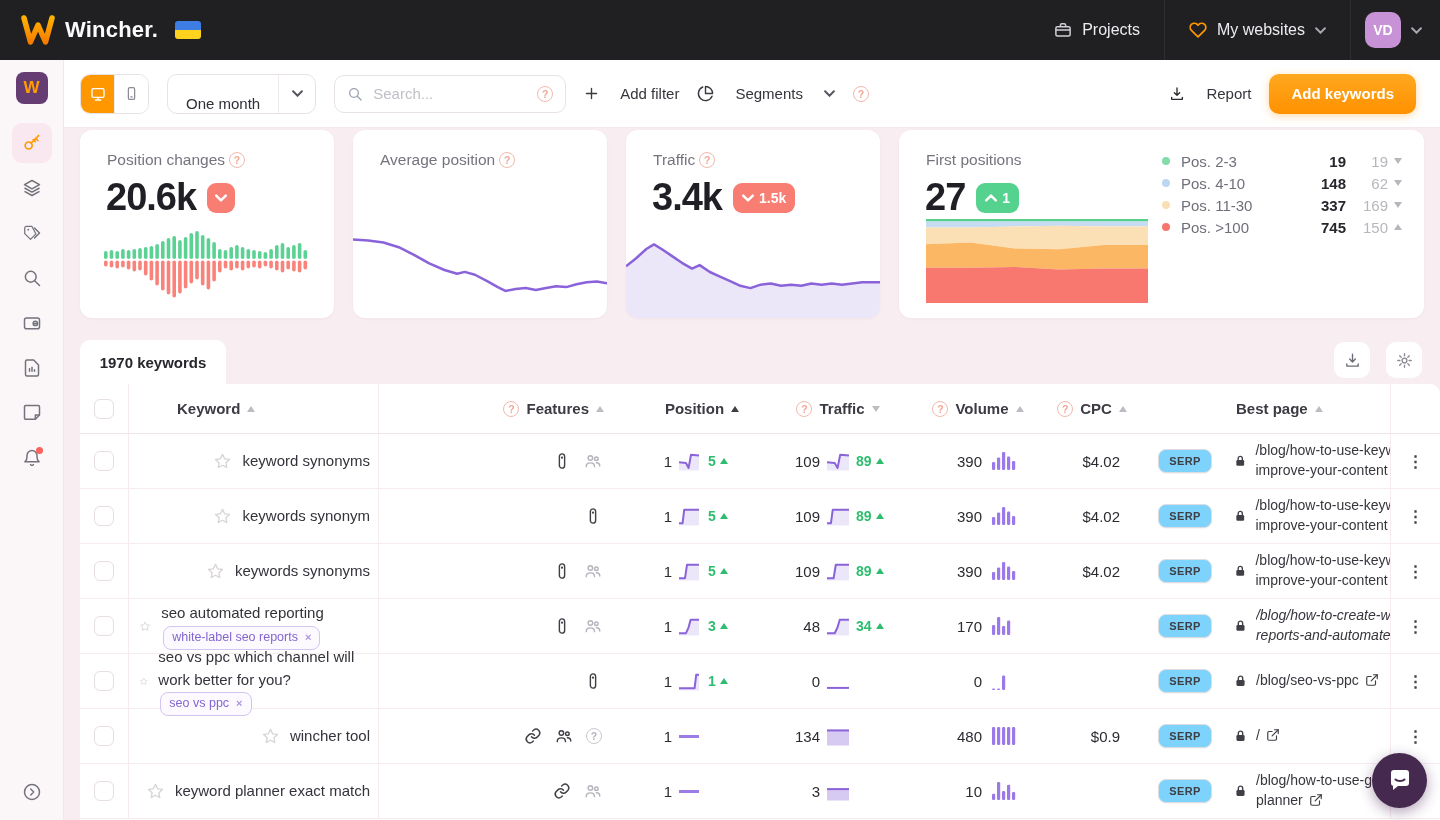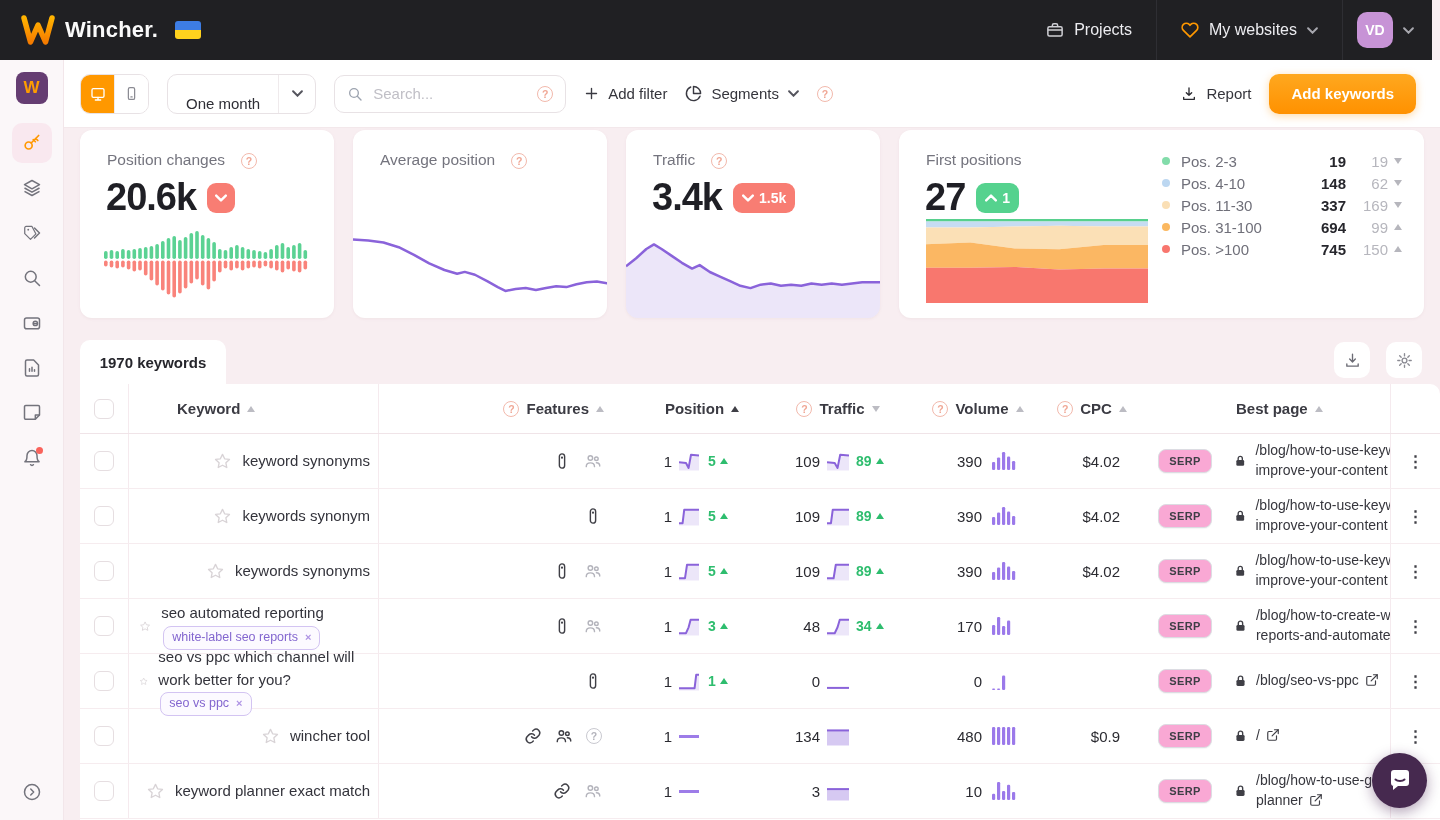--- a/index.html
+++ b/index.html
@@ -1,20 +1,20 @@
 <!DOCTYPE html>
 <html><head>
 <meta charset="utf-8">
 <style>
   html,body{margin:0;padding:0;width:1440px;height:820px;overflow:hidden;
     font-family:"Liberation Sans",sans-serif;background:#f8eef1;}
   .app{position:relative;width:1440px;height:820px;}
 
   
-  .topbar{position:absolute;top:0;left:0;right:8px;height:60px;background:#202023;
+  .topbar{position:absolute;top:0;left:0;right:0;height:60px;background:#202023;
     display:flex;align-items:center;justify-content:space-between;padding-left:20px;box-sizing:border-box;}
   .brand{display:flex;align-items:center;gap:9px;}
   .brand-text{color:#fafafa;font-size:22px;font-weight:700;letter-spacing:.2px;}
   .flag{width:26px;height:18px;border-radius:3px;overflow:hidden;margin-left:8px;flex:none;}
   .flag .b{height:9px;background:#3d7de4}.flag .y{height:9px;background:#ffd21e}
   .top-right{display:flex;align-items:center;height:100%;}
   .nav-item{height:100%;display:flex;align-items:center;gap:10px;padding:0 24px;color:#ececf0;font-size:16px;cursor:pointer;}
   .nav-websites{border-left:1px solid #2e2e33;border-right:1px solid #2e2e33;}
   .avatar{width:36px;height:36px;border-radius:10px;background:#c793d6;color:#fff;font-weight:700;
     font-size:14px;display:flex;align-items:center;justify-content:center;margin:0 10px 0 14px;}
@@ -39,33 +39,33 @@
   .seg-mobile{background:#fff;border-left:1px solid #efeaec;}
   .period{height:38px;border:1px solid #e8e2e5;border-radius:10px;display:flex;align-items:center;background:#fff;flex:none;cursor:pointer;}
   .period-label{padding:0 18px;font-size:15px;color:#2f2f36;margin-top:20px;}
   .period-chev{width:36px;height:100%;display:flex;align-items:center;justify-content:center;border-left:1px solid #efeaec;}
   .search{height:38px;width:232px;border:1px solid #e8e2e5;border-radius:10px;display:flex;align-items:center;
     gap:8px;padding:0 12px;box-sizing:border-box;flex:none;}
   .search input{border:none;outline:none;flex:1;font-size:15px;color:#3f3f46;font-family:inherit;min-width:0;background:transparent;}
   .search input::placeholder{color:#c0bfc6;}
   .qmark{width:16px;height:16px;border:1.5px solid #f2b9ac;border-radius:50%;color:#f0a795;font-size:10.5px;
     font-weight:700;display:inline-flex;align-items:center;justify-content:center;box-sizing:border-box;flex:none;}
-  .tb-link{display:flex;align-items:center;gap:9px;font-size:15px;color:#35353c;cursor:pointer;flex:none;}
+  .tb-link{display:flex;align-items:center;gap:21px;font-size:15px;color:#35353c;cursor:pointer;flex:none;}
   .spacer{flex:1;}
   .btn-add{height:40px;padding:0 22px;border-radius:10px;background:linear-gradient(180deg,#ffa81f,#ff9100);
     color:#fff;font-size:15px;font-weight:700;display:flex;align-items:center;border:none;font-family:inherit;
     box-shadow:0 2px 8px rgba(255,150,0,.35);cursor:pointer;flex:none;}
 
   
   .content{position:absolute;top:128px;left:64px;right:0;bottom:0;background:#f8eef1;overflow:hidden;}
   .cards{position:absolute;top:2px;left:16px;right:16px;height:188px;display:flex;gap:19px;}
   .card{background:#fff;border-radius:12px;position:relative;overflow:hidden;box-shadow:0 1px 3px rgba(180,140,150,.10);}
   .card-fixed{width:254px;flex:none;}
   .card4{flex:1;}
-  .card-title{display:flex;align-items:flex-end;gap:16px;margin:21px 0 0 27px;font-size:15.5px;color:#74747e;}
+  .card-title{display:flex;align-items:center;gap:4px;margin:21px 0 0 27px;font-size:15.5px;color:#74747e;}
   .card-valrow{display:flex;align-items:center;gap:11px;margin:7px 0 0 26px;}
   .val{font-size:38px;font-weight:700;color:#1f1f25;letter-spacing:-1px;}
   .badge{height:30px;border-radius:9px;display:flex;align-items:center;gap:5px;padding:0 9px;color:#fff;
     font-size:14px;font-weight:700;}
   .badge.red{background:#f87d73;}
   .badge.green{background:#55d28e;}
   .chart-bars{position:absolute;left:24px;bottom:18px;}
   .chart-line{position:absolute;left:0;bottom:10px;}
   .chart-area{position:absolute;left:0;bottom:0;}
   .chart-stack{position:absolute;left:27px;bottom:15px;}
@@ -98,21 +98,21 @@
   .kw-body{font-size:15px;color:#33333b;line-height:1.5;}
   .tag{display:inline-flex;align-items:center;gap:7px;border:1px solid #d3c4f2;background:#fcfaff;border-radius:8px;
     padding:1px 8px 2px;font-size:12.5px;color:#8366cf;margin-left:2px;white-space:nowrap;cursor:pointer;}
   .tag .x{color:#ae93e4;font-size:11px;font-weight:700;}
   .mini-num{width:22px;text-align:right;font-size:15px;color:#2b2b31;flex:none;}
   .mini-spark{width:24px;margin-left:7px;display:flex;align-items:center;flex:none;}
   .mini-chg{width:46px;margin-left:5px;font-size:14px;font-weight:700;color:#2ebd6e;display:flex;align-items:center;gap:4px;flex:none;}
   .mini-chg .tri{color:#2ebd6e;}
   .cpc-txt{font-size:15px;color:#2b2b31;}
   .serp-pill{border:1px solid #dcdce2;border-radius:8px;padding:5px 10px;font-size:11px;font-weight:700;color:#3e3e45;
-    letter-spacing:.4px;box-shadow:0 1px 1px rgba(0,0,0,.04);background:#f9a8d4;cursor:pointer;}
+    letter-spacing:.4px;box-shadow:0 1px 1px rgba(0,0,0,.04);background:#7dd3fc;cursor:pointer;}
   .page-lines{font-size:14px;color:#36363d;line-height:1.4;white-space:nowrap;overflow:hidden;}
   .dots{font-size:16px;font-weight:700;color:#3f3f46;cursor:pointer;}
   .qmark.gray{border-color:#c9c9d0;color:#b4b4bc;}
 
   .chat{position:absolute;right:13px;bottom:12px;width:55px;height:55px;border-radius:50%;background:#46294f;
     display:flex;align-items:center;justify-content:center;box-shadow:0 4px 14px rgba(60,20,70,.4);cursor:pointer;}
 </style>
 </head>
 <body>
 
@@ -447,29 +447,20 @@
             <div class="legend-item">
               <span class="dot" style="background: rgb(250, 223, 181);"></span>
               <span class="l-label">Pos. 11-30</span>
               <span class="l-val">337</span>
               <span class="l-chg">169</span>
               <span class="l-tri">
                 <span class="tri down"></span>
               </span>
             </div>
             <div class="legend-item">
-              <span class="dot" style="background: rgb(251, 184, 96);"></span>
-              <span class="l-label">Pos. 31-100</span>
-              <span class="l-val">694</span>
-              <span class="l-chg">99</span>
-              <span class="l-tri">
-                <span class="tri up"></span>
-              </span>
-            </div>
-            <div class="legend-item">
               <span class="dot" style="background: rgb(248, 118, 110);"></span>
               <span class="l-label">Pos. &gt;100</span>
               <span class="l-val">745</span>
               <span class="l-chg">150</span>
               <span class="l-tri">
                 <span class="tri up"></span>
               </span>
             </div>
           </div>
       </div>
@@ -856,21 +847,21 @@
                     <rect x="15" y="4.6" width="3.2" height="14.4" rx="1.2" fill="#9b79ea"></rect>
                   </svg>
                 </span>
               </div>
               <div class="cell" style="width: 96px; justify-content: flex-end; padding-right: 20px;">
                 <span class="cpc-txt"></span>
               </div>
               <div class="cell" style="width: 90px; justify-content: center;">
                 <span class="serp-pill">SERP</span>
               </div>
-              <div class="cell" style="width: 160px; gap: 9px; padding-left: 4px; overflow: hidden;">
+              <div class="cell" style="width: 160px; gap: 9px; padding-left: 4px; overflow: hidden; font-style: italic;">
                 <svg width="13" height="14" viewBox="0 0 24 24">
                   <rect x="4.5" y="10" width="15" height="11" rx="2.5" fill="#3f3f46"></rect>
                   <path d="M8 10V7a4 4 0 018 0v3" stroke="#3f3f46" stroke-width="2.6" fill="none"></path>
                 </svg>
                 <div class="page-lines">
                   <div>/blog/how-to-create-w</div>
                   <div>reports-and-automate</div>
                 </div>
               </div>
               <div class="cell bl" style="flex: 1 1 0%; justify-content: center;">

